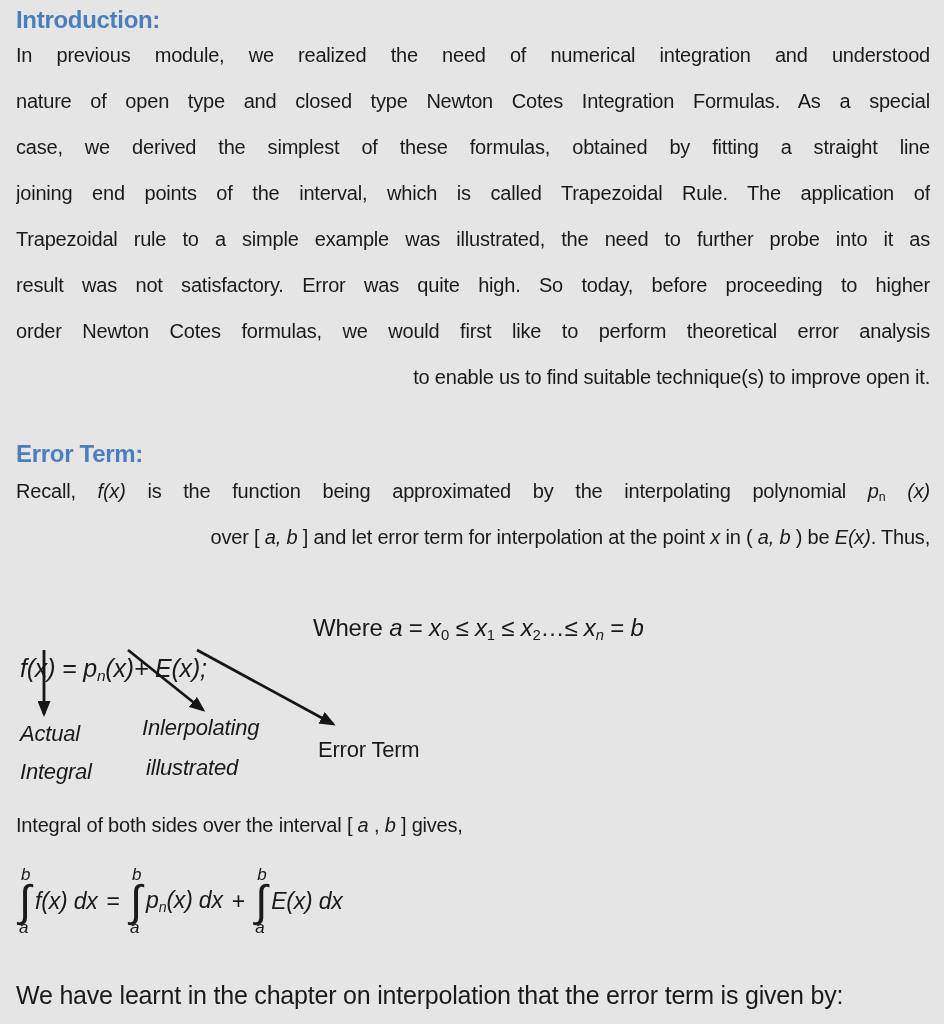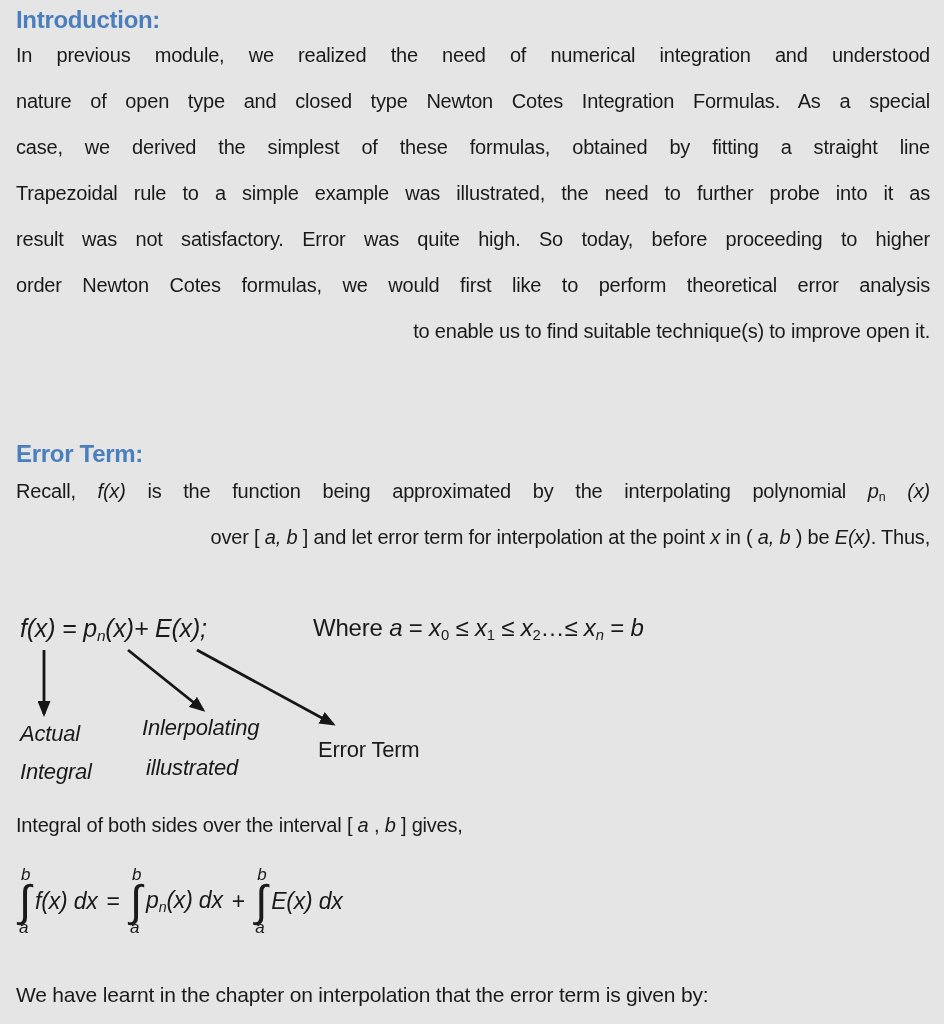--- a/index.html
+++ b/index.html
@@ -25,21 +25,21 @@
     height:46px;line-height:46px;
     text-align:right;overflow:hidden;
   }
   .jline.just{text-align:justify;text-align-last:justify;}
   .it{font-style:italic;}
   .sub{font-size:0.62em;vertical-align:-0.28em;}
   .formula-row{
     position:absolute;top:608px;left:0;width:944px;height:40px;line-height:40px;
     font-size:25px;letter-spacing:-0.2px;
   }
-  .formula-lhs{position:absolute;left:20px;}
+  .formula-lhs{position:absolute;left:20px;margin-top:40px;}
   .formula-where{position:absolute;left:313px;font-size:24px;}
   #diagram{position:absolute;left:0;top:648px;width:944px;height:165px;padding-left:20px;}
   #diagram svg{position:absolute;left:0;top:0;}
   .diag-label{
     position:absolute;font-size:22px;letter-spacing:-0.2px;line-height:1.1;
     white-space:nowrap;
   }
   .lead-line{
     position:absolute;left:16px;top:802px;width:914px;
     height:46px;line-height:46px;font-size:20px;letter-spacing:-0.2px;
@@ -50,34 +50,35 @@
   }
   .int-group{display:inline-flex;align-items:center;}
   .int-stack{display:inline-flex;flex-direction:column;align-items:flex-start;}
   .int-lim{font-style:italic;font-size:17px;line-height:1;padding-left:3px;}
   .int-lim.low{padding-left:1px;}
   .int-sign{font-size:44px;line-height:0.82;padding:0 1px;}
   .int-expr{font-style:italic;font-size:23px;margin-left:3px;letter-spacing:-0.2px;}
   .int-op{font-size:23px;margin:0 9px;}
   .closing{
     position:absolute;left:16px;top:972px;width:914px;
-    height:46px;line-height:46px;font-size:21px;letter-spacing:-0.2px;
+    height:46px;line-height:46px;font-size:25px;letter-spacing:-0.2px;
   }
 </style>
 </head>
 <body>
 
 <div class="page">
 
   <div class="heading" style="top:6px">Introduction:</div>
 
   <div class="para" style="top:32px">
       <div class="jline just">In previous module, we realized the need of numerical integration and understood</div>
       <div class="jline just">nature of open type and closed type Newton Cotes Integration Formulas. As a special</div>
       <div class="jline just">case, we derived the simplest of these formulas, obtained by fitting a straight line</div>
+      <div class="jline just">joining end points of the interval, which is called Trapezoidal Rule. The application of</div>
       <div class="jline just">Trapezoidal rule to a simple example was illustrated, the need to further probe into it as</div>
       <div class="jline just">result was not satisfactory. Error was quite high. So today, before proceeding to higher</div>
       <div class="jline just">order Newton Cotes formulas, we would first like to perform theoretical error analysis</div>
       <div class="jline">to enable us to find suitable technique(s) to improve open it.</div>
     </div>
 
   <div class="heading" style="top:440px">Error Term:</div>
 
   <div class="para" style="top:468px">
       <div class="jline just"><span>Recall, </span><span class="it">f(x)</span><span> is the function being approximated by the interpolating polynomial </span><span class="it">p</span><span class="sub">n</span><span class="it"> (x)</span></div>

